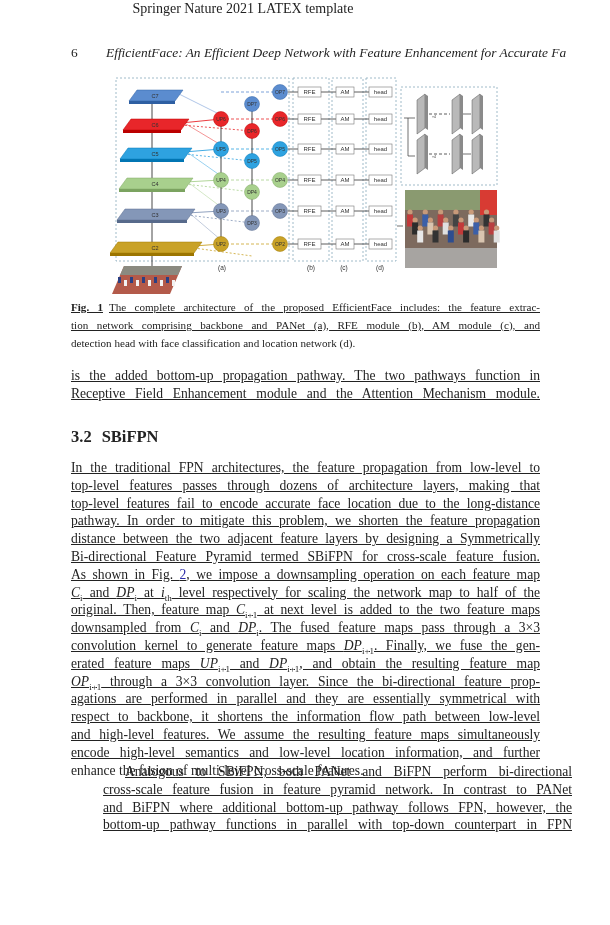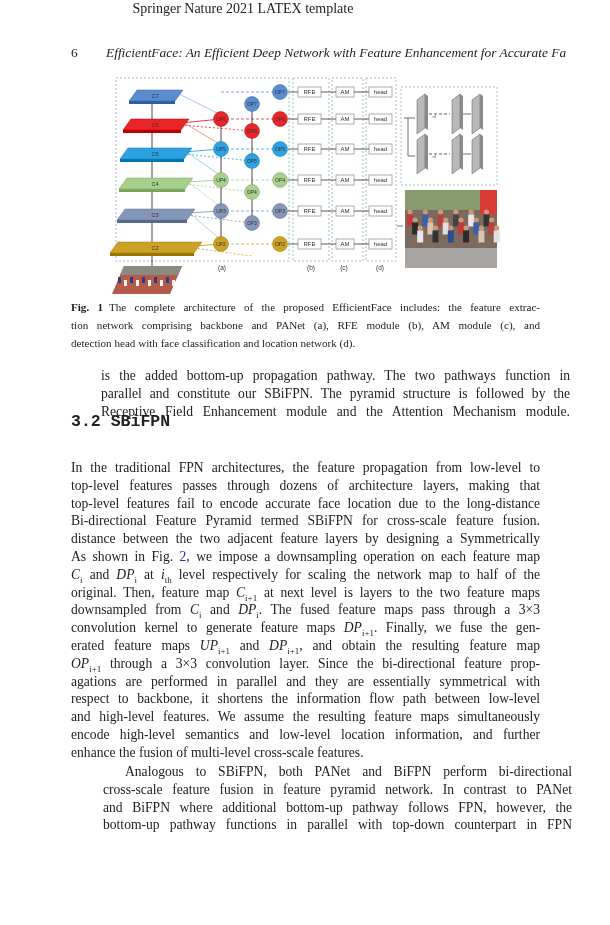--- a/index.html
+++ b/index.html
@@ -25,25 +25,25 @@
     font-family: "Liberation Serif", serif; font-size: 11.1px; line-height: 14.2px;
     text-align: justify;
   }
   .caption b { font-weight: bold; margin-right: 6px; }
   .body-text {
     position: absolute; left: 71px; width: 469px;
     font-family: "Liberation Serif", serif; font-size: 13.6px; line-height: 17.8px;
     text-align: justify; text-align-last: justify;
   }
   .line { display: block; white-space: nowrap; }
-  .line.j { text-align: justify; text-align-last: justify; white-space: normal; height: 17.8px; overflow: hidden; }
+  .line.j { text-align: justify; text-align-last: justify; white-space: normal; height: 17.8px; overflow: hidden; text-decoration: underline; }
   .line.l { text-align: center; text-align-last: left; }
   .section-heading {
-    position: absolute; left: 71px; top: 412px;
-    font-family: Liberation Mono, monospace; font-weight: bold; font-size: 16.5px; line-height: 20px;
+    position: absolute; left: 71px; top: 427px;
+    font-family: Liberation Serif, serif; font-weight: bold; font-size: 16.5px; line-height: 20px;
   }
   .section-heading .num { margin-right: 10px; }
   .indent { padding-left: 22px; }
   .link { color: #2a2aa8; }
   i.m { font-style: italic; }
   sub { font-size: 9px; line-height: 0; }
 </style>
 </head>
 <body>
 
@@ -279,39 +279,39 @@
       <text x="270" y="196" font-size="6.5" text-anchor="middle" font-family="Liberation Sans, sans-serif" fill="#333">(d)</text>
     </svg>
 </div>
 
 <div class="caption">
   <span class="line j"><b>Fig. 1</b><span>The complete architecture of the proposed EfficientFace includes: the feature extrac-</span></span>
   <span class="line j">tion network comprising backbone and PANet (a), RFE module (b), AM module (c), and</span>
   <span class="line l">detection head with face classification and location network (d).</span>
 </div>
 
-<div class="body-text" style="top:367px;margin-left:30px;">
+<div class="body-text" style="top:367px;">
   <span class="line j">is the added bottom-up propagation pathway. The two pathways function in</span>
-  <span class="line j">parallel and constitute our SBiFPN. The pyramid structure is followed by the</span>
   <span class="line j">Receptive Field Enhancement module and the Attention Mechanism module.</span>
 </div>
 
 <div class="section-heading">
   <span class="num">3.2</span><span>SBiFPN</span>
 </div>
 
 <div class="body-text" style="top:459px;" id="para1">
   <span class="line j">In the traditional FPN architectures, the feature propagation from low-level to</span>
   <span class="line j">top-level features passes through dozens of architecture layers, making that</span>
   <span class="line j">top-level features fail to encode accurate face location due to the long-distance</span>
+  <span class="line j">pathway. In order to mitigate this problem, we shorten the feature propagation</span>
+  <span class="line j">distance between the two adjacent feature layers by designing a Symmetrically</span>
   <span class="line j">Bi-directional Feature Pyramid termed SBiFPN for cross-scale feature fusion.</span>
-  <span class="line j">distance between the two adjacent feature layers by designing a Symmetrically</span>
   <span class="line j"><span>As shown in Fig. </span><a class="link">2</a><span>, we impose a downsampling operation on each feature map</span></span>
   <span class="line j"><i class="m">C</i><sub>i</sub><span> and </span><i class="m">DP</i><sub>i</sub><span> at </span><i class="m">i</i><sub>th</sub><span> level respectively for scaling the network map to half of the</span></span>
-    <span class="line j"><span>original. Then, feature map </span><i class="m">C</i><sub>i+1</sub><span> at next level is layers to the two feature maps</span></span>
+    <span class="line j"><span>original. Then, feature map </span><i class="m">C</i><sub>i+1</sub><span> at next level is added to the two feature maps</span></span>
     <span class="line j"><span>downsampled from </span><i class="m">C</i><sub>i</sub><span> and </span><i class="m">DP</i><sub>i</sub><span>. The fused feature maps pass through a 3×3</span></span>
     <span class="line j"><span>convolution kernel to generate feature maps </span><i class="m">DP</i><sub>i+1</sub><span>. Finally, we fuse the gen-</span></span>
     <span class="line j"><span>erated feature maps </span><i class="m">UP</i><sub>i+1</sub><span> and </span><i class="m">DP</i><sub>i+1</sub><span>, and obtain the resulting feature map</span></span>
     <span class="line j"><i class="m">OP</i><sub>i+1</sub><span> through a 3×3 convolution layer. Since the bi-directional feature prop-</span></span>
   <span class="line j">agations are performed in parallel and they are essentially symmetrical with</span>
   <span class="line j">respect to backbone, it shortens the information flow path between low-level</span>
   <span class="line j">and high-level features. We assume the resulting feature maps simultaneously</span>
   <span class="line j">encode high-level semantics and low-level location information, and further</span>
   <span class="line l">enhance the fusion of multi-level cross-scale features.</span>
 </div>

